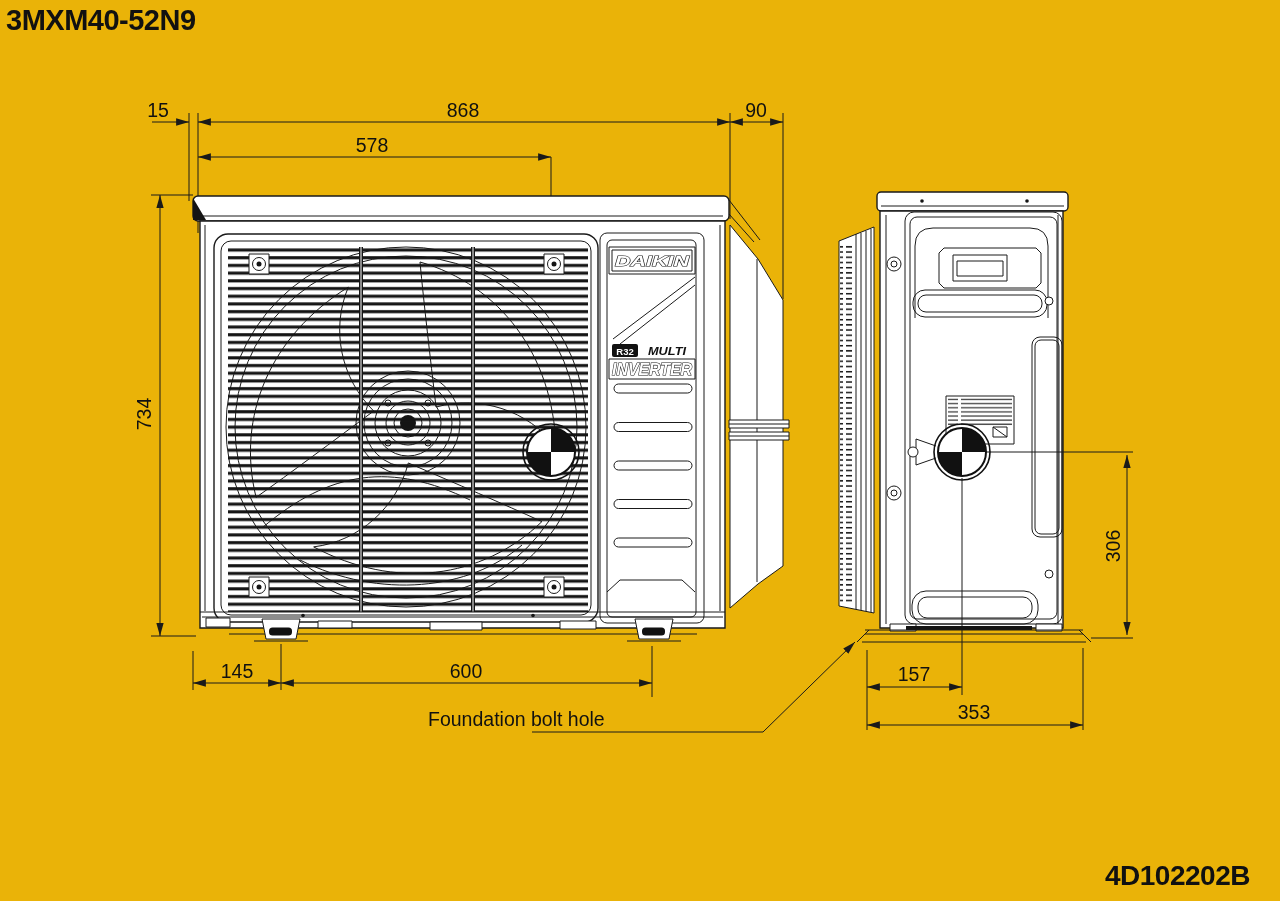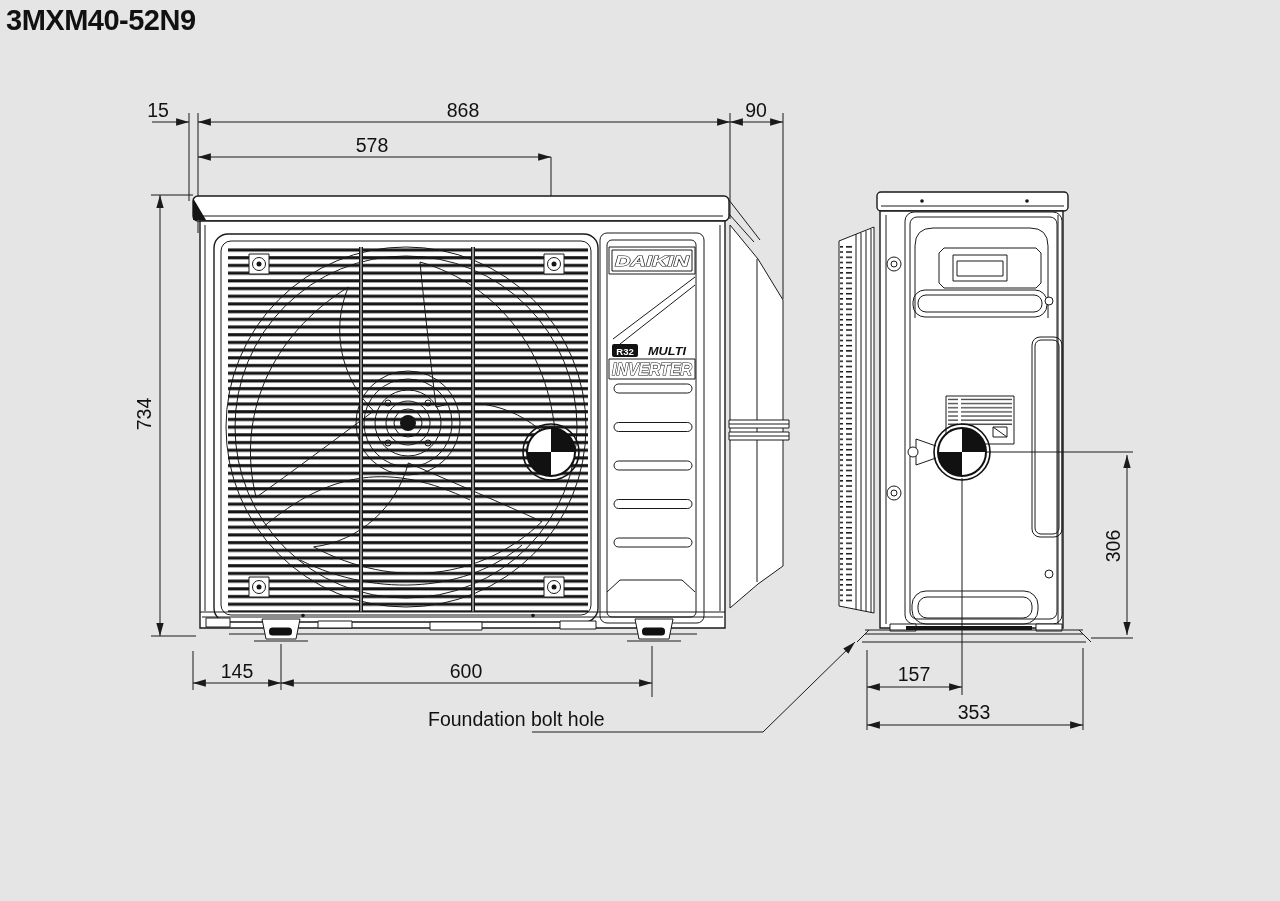--- a/index.html
+++ b/index.html
@@ -1,17 +1,17 @@
 <!DOCTYPE html>
 <html><head>
 <meta charset="utf-8">
 <style>
   html,body{margin:0;padding:0;background:#fff;}
   .canvas{
-    position:relative;width:1280px;height:901px;background:#e5e5e5;
+    position:relative;width:1280px;height:901px;background:#eab308;
     font-family:"Liberation Sans", sans-serif;overflow:hidden;
   }
   .title{
     position:absolute;left:6px;top:4px;font-size:29px;font-weight:bold;
     color:#111;letter-spacing:-0.5px;
   }
   .drawno{
     position:absolute;left:1105px;top:860px;font-size:28px;font-weight:bold;
     color:#111;letter-spacing:-0.5px;
   }
@@ -32,20 +32,21 @@
   .multi{font-family:"Liberation Sans",sans-serif;font-weight:bold;font-style:italic;
         font-size:11px;fill:#111;}
   .r32{font-family:"Liberation Sans",sans-serif;font-weight:bold;font-size:9.5px;fill:#fff;}
 </style>
 </head>
 <body>
 
 <div class="canvas">
 
   <div class="title">3MXM40-52N9</div>
+  <div class="drawno">4D102202B</div>
 
   <svg width="1280" height="901" viewBox="0 0 1280 901">
     <defs>
       <marker id="arw" viewBox="0 0 12 8" refX="12" refY="4" markerWidth="13" markerHeight="8.6" markerUnits="userSpaceOnUse" orient="auto-start-reverse">
         <path d="M12,4 L0,0.6 L0,7.4 Z" fill="#1a1a1a"></path>
       </marker>
       <pattern id="slats" width="10" height="7.7" patternUnits="userSpaceOnUse">
         <rect x="0" y="2.1" width="10" height="3.1" fill="#141414"></rect>
       </pattern>
       <pattern id="fins" width="13" height="5.2" patternUnits="userSpaceOnUse">

